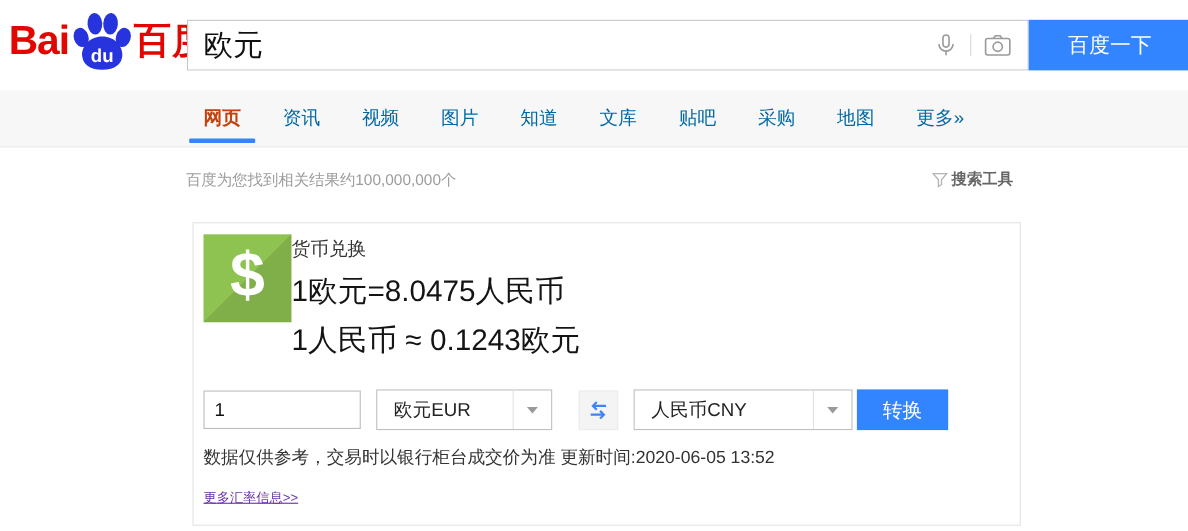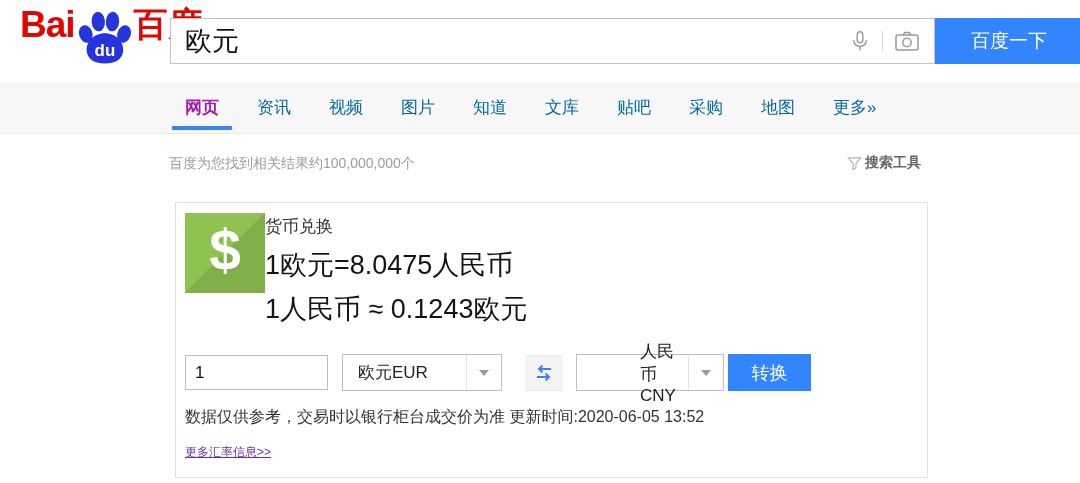--- a/index.html
+++ b/index.html
@@ -1,41 +1,41 @@
 <!DOCTYPE html>
 <html style="--accent-blue: #3385ff; --baidu-red: #e10601; --paw-blue: #2733dc; --icon-green: #8ec351; --link-purple: #6930a5;"><head>
 <meta charset="utf-8">
 <style>
   * { margin:0; padding:0; box-sizing:border-box; }
   html,body { width:1080px; height:483px; background:#fff; overflow:hidden;
               font-family:"Liberation Sans","DejaVu Sans",sans-serif; }
 
   
   .topbar { position:relative; height:82px; background:#fff; }
-  .logo { position:absolute; left:20px; top:10px; display:flex; align-items:flex-start; cursor:pointer; }
+  .logo { position:absolute; left:8px; top:10px; display:flex; align-items:center; cursor:pointer; }
   .logo-bai { color:var(--baidu-red,#e10601); font-weight:bold; font-size:37px; line-height:0.82; letter-spacing:-1px; }
   .logo-paw { width:57px; height:57px; margin:0 1px -2px 1px; position:relative; }
   .logo-cn  { color:var(--baidu-red,#e10601); font-weight:bold; font-size:34px; line-height:0.85; letter-spacing:1px; }
 
   .search-row { position:absolute; left:170px; top:18px; display:flex; }
   .search-box { width:765px; height:46px; background:#fff; border:1px solid #c4c4c4; position:relative; }
   .search-input { width:100%; height:100%; border:0; outline:none; font-size:27px; color:#111;
                   padding:0 115px 0 14px; font-family:inherit; }
   .box-icons { position:absolute; right:14px; top:0; height:100%; display:flex; align-items:center; gap:11px; }
   .icon-btn { display:flex; align-items:center; justify-content:center; cursor:pointer; background:none; border:0; }
   .v-divider { width:1px; height:20px; background:#d8d8d8; }
   .search-btn { width:148px; height:46px; border:0; background:var(--accent-blue,#3385ff); color:#fff;
                 font-size:19px; cursor:pointer; font-family:inherit; }
 
   
   .navbar { height:52px; background:#f7f7f8; border-bottom:1px solid #ebebeb;
             display:flex; align-items:stretch; padding-left:170px; }
   .tab { position:relative; display:flex; align-items:center; padding:0 15px; margin-right:8px;
          font-size:17px; color:#0369a1; cursor:pointer; white-space:nowrap; }
-  .tab.active { font-weight:bold; color:#a21caf; }
+  .tab.active { font-weight:bold; color:#c2410c; }
   .tab.active::after { content:""; position:absolute; left:2px; right:2px; bottom:3px; height:4px;
                        background:var(--accent-blue,#3385ff); border-radius:1px; }
 
   
   .results-bar { position:relative; height:68px; }
   .result-count { position:absolute; left:169px; top:21px; font-size:14px; color:#9c9c9c; }
   .search-tools { position:absolute; left:847px; top:20px; font-size:14px; color:#666;
                   display:flex; align-items:center; gap:3px; cursor:pointer;font-weight:bold; }
 
   
@@ -52,21 +52,21 @@
   .card-title { font-size:17px; color:#333; margin-top:3px; line-height:22px; }
   .rate-line { font-size:27px; color:#141414; line-height:38px; }
   .rate-line.first { margin-top:8px; }
   .rate-line.second { margin-top:6px; }
 
   .form-row { display:flex; align-items:center; margin-top:26px; height:37px; }
   .amount-input { width:143px; height:35px; border:1px solid #bdbdbd; font-size:17px; color:#111;
                   padding-left:9px; font-family:inherit; outline:none; }
   .dropdown { height:37px; border:1px solid #c0c0c0; background:#fff; display:flex; align-items:stretch; cursor:pointer; }
   .dd-from { width:160px; margin-left:14px;gap:16px; }
-  .dd-to   { width:148px; margin-left:14px;padding-left:48px; }
+  .dd-to   { width:199px; margin-left:14px; }
   .dd-label { flex:1; display:flex; align-items:center; padding-left:15px; font-size:17px; color:#222; }
   .dd-caret-box { width:35px; border-left:1px solid #e3e3e3; display:flex; align-items:center; justify-content:center; }
   .caret-down { width:0; height:0; border-left:5px solid transparent; border-right:5px solid transparent;
                 border-top:6px solid #9a9a9a; }
   .swap-btn { width:36px; height:36px; margin-left:24px; background:#f4f4f4; border:1px solid #ececec;
               display:flex; align-items:center; justify-content:center; cursor:pointer; }
   .convert-btn { width:83px; height:37px; margin-left:4px; border:0; background:var(--accent-blue,#3385ff);
                  color:#fff; font-size:18px; cursor:pointer; font-family:inherit; }
 
   .disclaimer { font-size:16px; color:#333; margin-top:16px; line-height:20px; }

